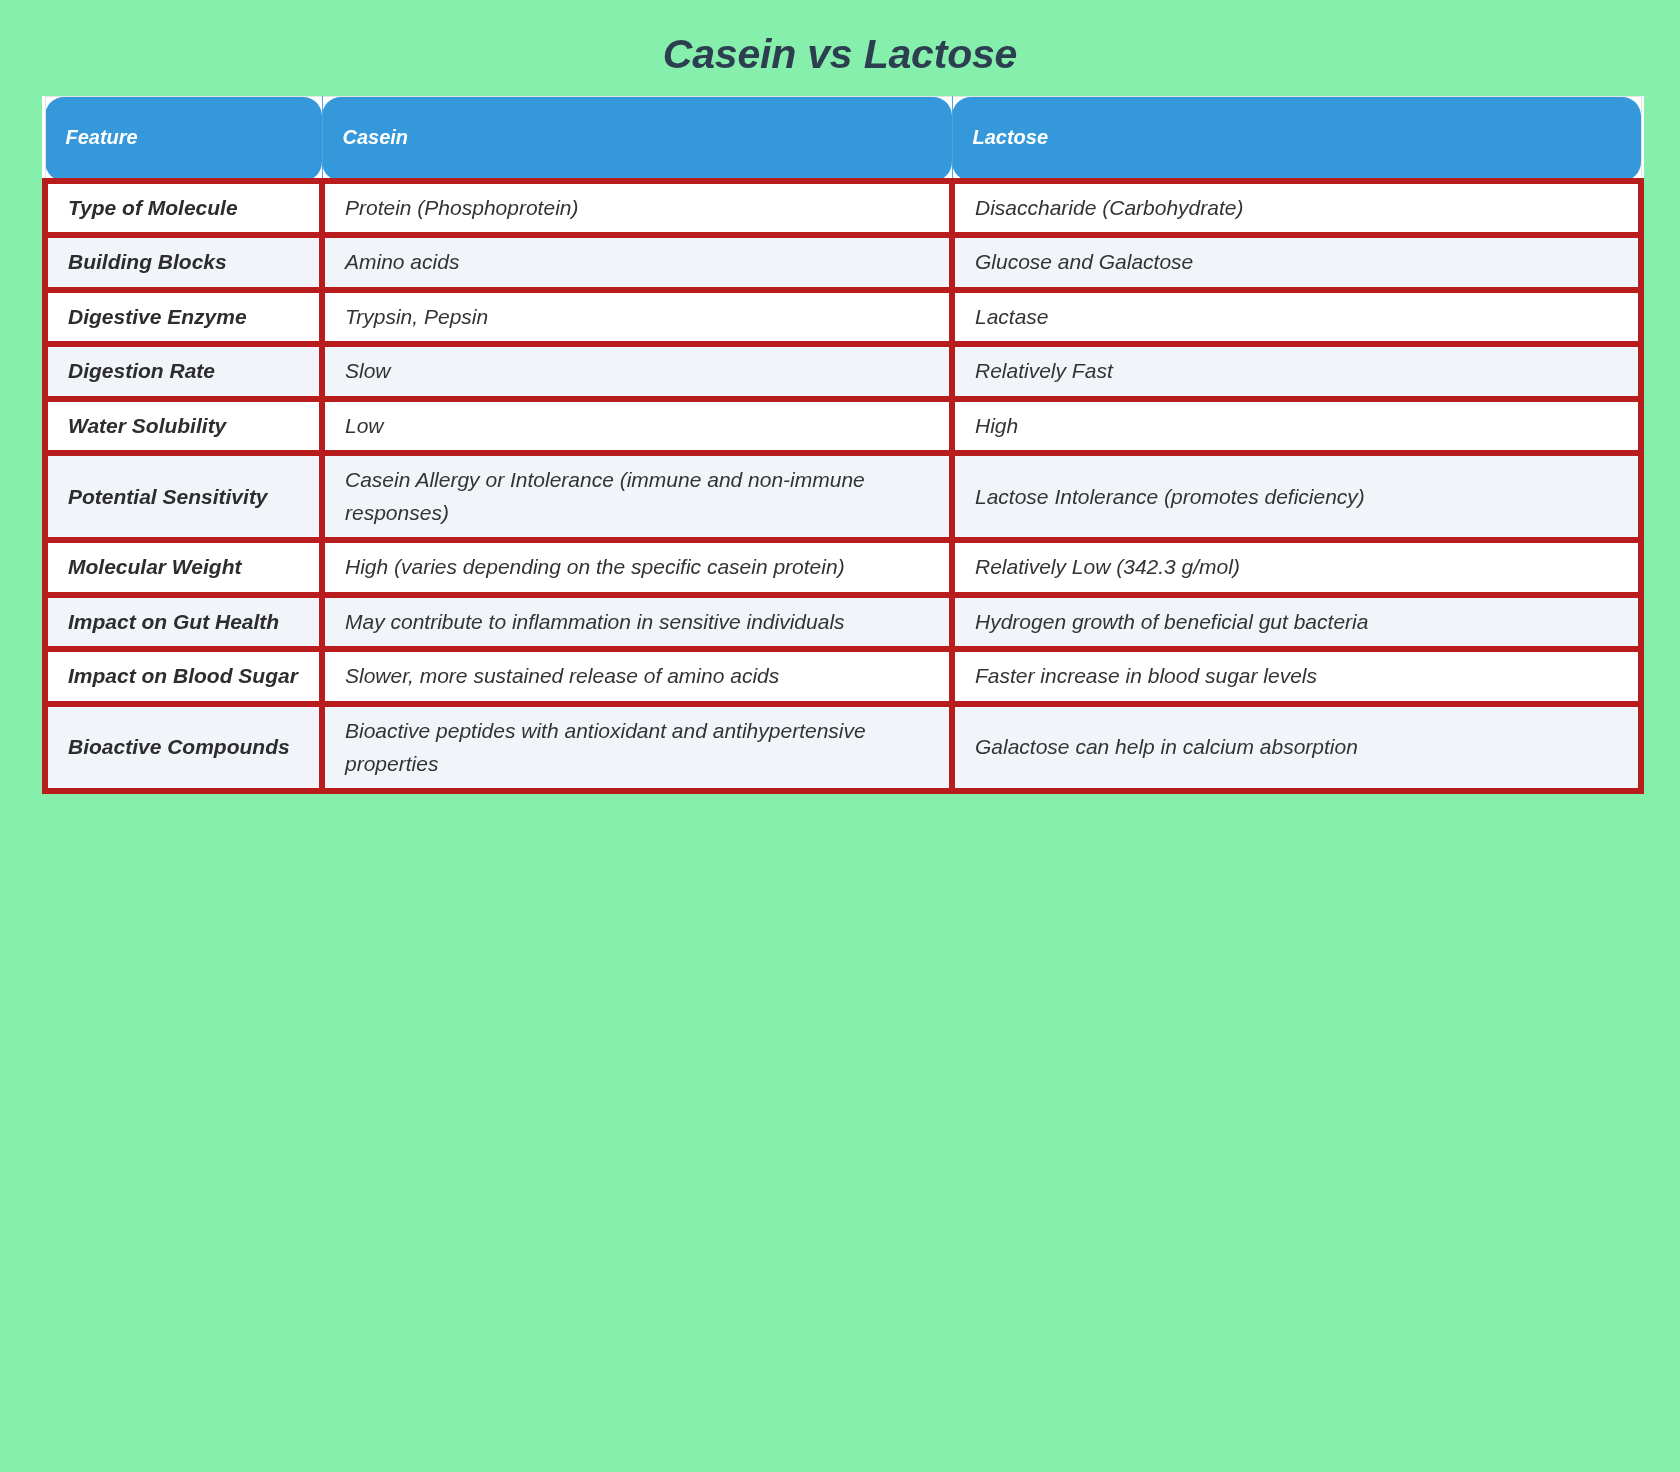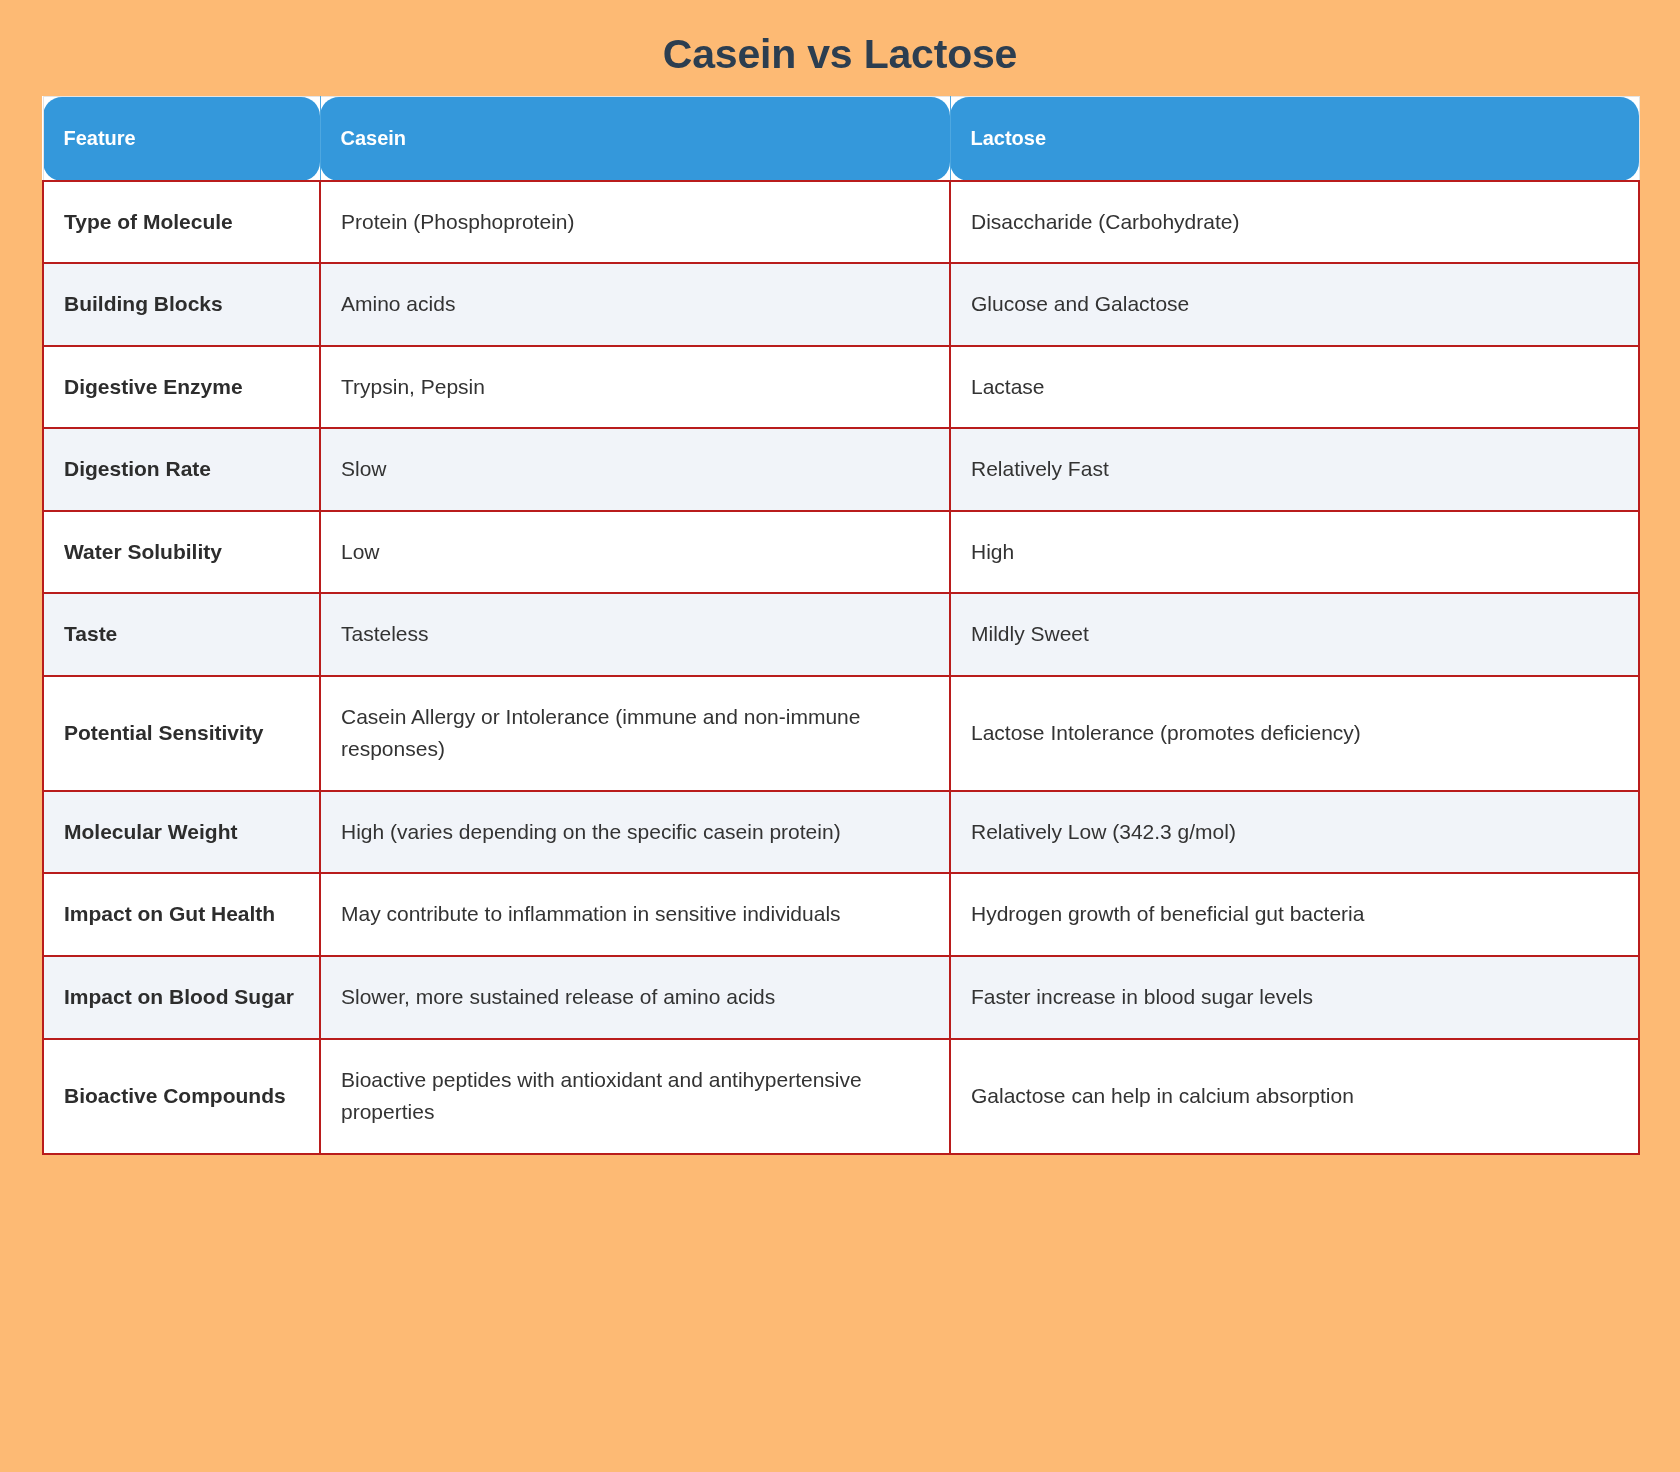--- a/index.html
+++ b/index.html
@@ -7,23 +7,24 @@
     margin: 0;
     padding: 0;
     width: 1680px;
     height: 1472px;
     background: #ffffff;
     font-family: "Liberation Sans", sans-serif;
   }
   .page {
     width: 1680px;
     height: 1472px;
-    background: #fdba74;
+    background: #86efac;
     position: relative;
     overflow: hidden;
+    font-style: italic;
   }
   .page-title {
     text-align: center;
     font-size: 41px;
     font-weight: bold;
     color: #2c3e50;
     letter-spacing: -0.2px;
     margin: 0;
     padding-top: 31px;
     line-height: 1.15;
@@ -56,23 +57,23 @@
     vertical-align: middle;
     border-right: 1px solid #4ea7e0;
     border-bottom: none;
     border-radius: 19px;
   }
   table.cmp thead th:last-child { border-right: none; }
 
   table.cmp tbody td {
     font-size: 21px;
     color: #333333;
-    padding: 24px 20px;
+    padding: 8px 20px;
     vertical-align: middle;
-    border: 2px solid #b91c1c;
+    border: 6px solid #b91c1c;
     line-height: 1.55;
   }
   table.cmp tbody td.feature {
     font-weight: bold;
     color: #2d2d2d;
     font-size: 21px;
   }
   table.cmp tbody tr:nth-child(even) td {
     background: #f1f4f9;
   }
@@ -121,25 +122,20 @@
             <td class="feature">Digestion Rate</td>
             <td>Slow</td>
             <td>Relatively Fast</td>
           </tr>
           <tr>
             <td class="feature">Water Solubility</td>
             <td>Low</td>
             <td>High</td>
           </tr>
           <tr>
-            <td class="feature">Taste</td>
-            <td>Tasteless</td>
-            <td>Mildly Sweet</td>
-          </tr>
-          <tr>
             <td class="feature">Potential Sensitivity</td>
             <td>Casein Allergy or Intolerance (immune and non-immune responses)</td>
             <td>Lactose Intolerance (promotes deficiency)</td>
           </tr>
           <tr>
             <td class="feature">Molecular Weight</td>
             <td>High (varies depending on the specific casein protein)</td>
             <td>Relatively Low (342.3 g/mol)</td>
           </tr>
           <tr>

